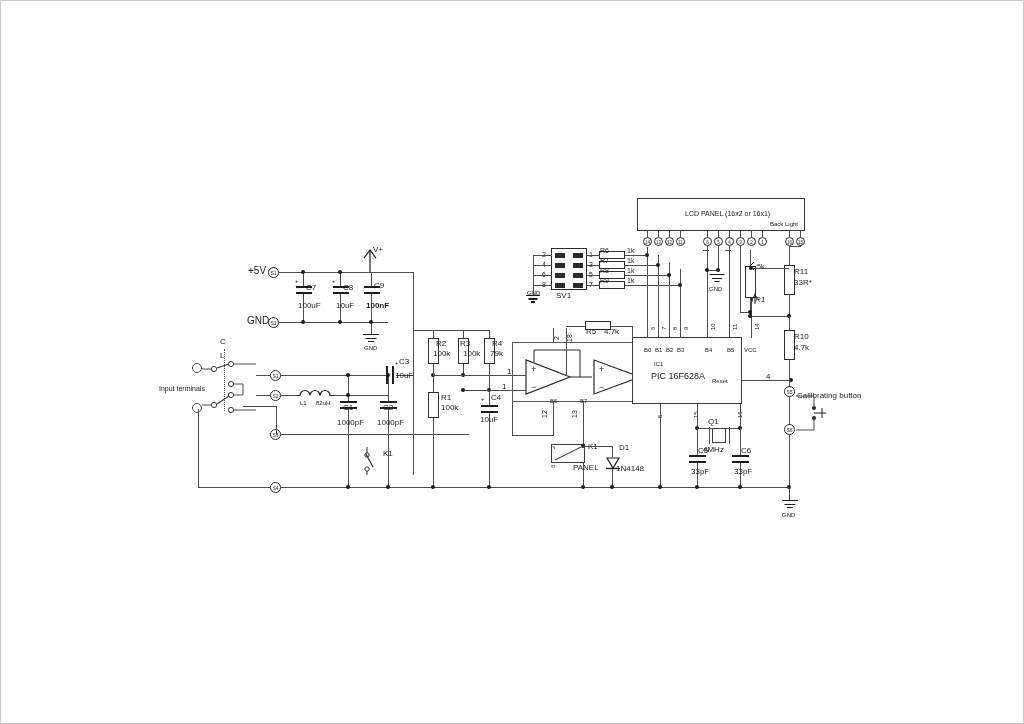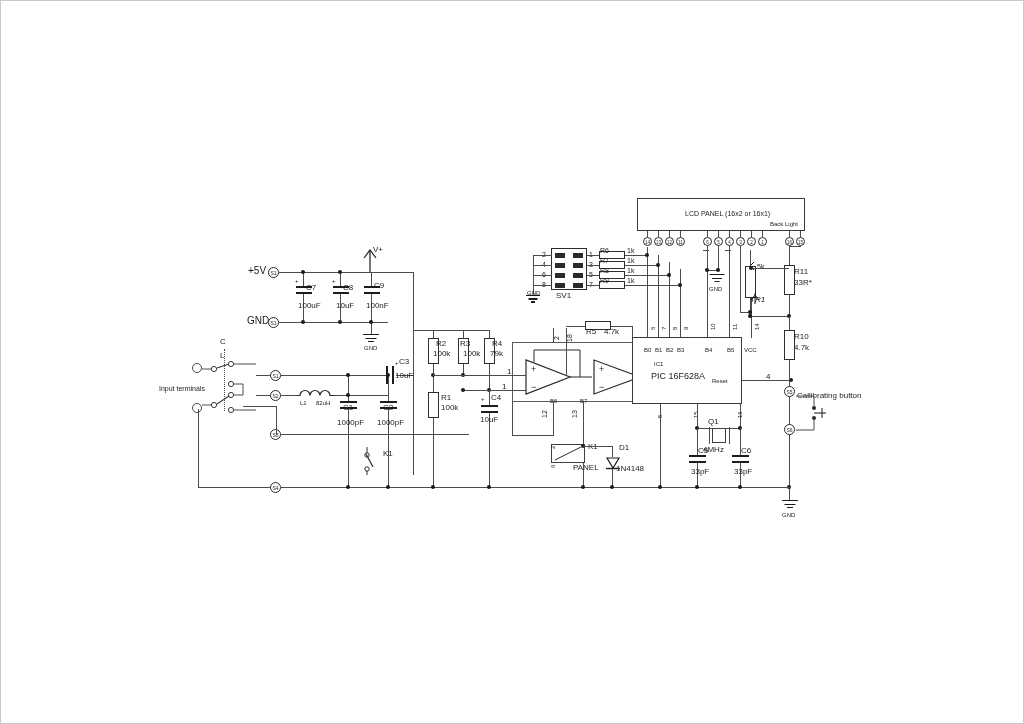--- a/index.html
+++ b/index.html
@@ -82,21 +82,21 @@
   <div class="lbl f8" style="left:336px;top:302px;">10uF</div>
 
   <div class="w v" style="left:371px;top:272px;height:14px;"></div>
   <div class="capv" style="left:364px;top:286px;width:16px;height:9px;">
     <b style="top:0;width:16px;"></b>
     <b style="top:6px;width:16px;"></b>
   </div>
   <div class="w v" style="left:371px;top:294px;height:40px;"></div>
   <div class="dot" style="left:369px;top:320px;"></div>
   <div class="lbl f8" style="left:374px;top:282px;">C9</div>
-  <div class="lbl f8" style="left:366px;top:302px;">100nF</div>
+  <div class="lbl f8" style="left:366px;top:302px;font-weight:bold;">100nF</div>
 
   <div class="gndsym" style="left:363px;top:334px;width:16px;height:10px;">
     <i style="top:0;width:16px;"></i>
     <i style="top:3.5px;width:11px;"></i>
     <i style="top:7px;width:6px;"></i>
   </div>
   <div class="lbl f6" style="left:364px;top:345px;">GND</div>
 
   <svg style="left:358px;top:246px;width:22px;height:28px;">
     <path d="M6 26 L6 6 L13 6" stroke="none" fill="none"></path>

